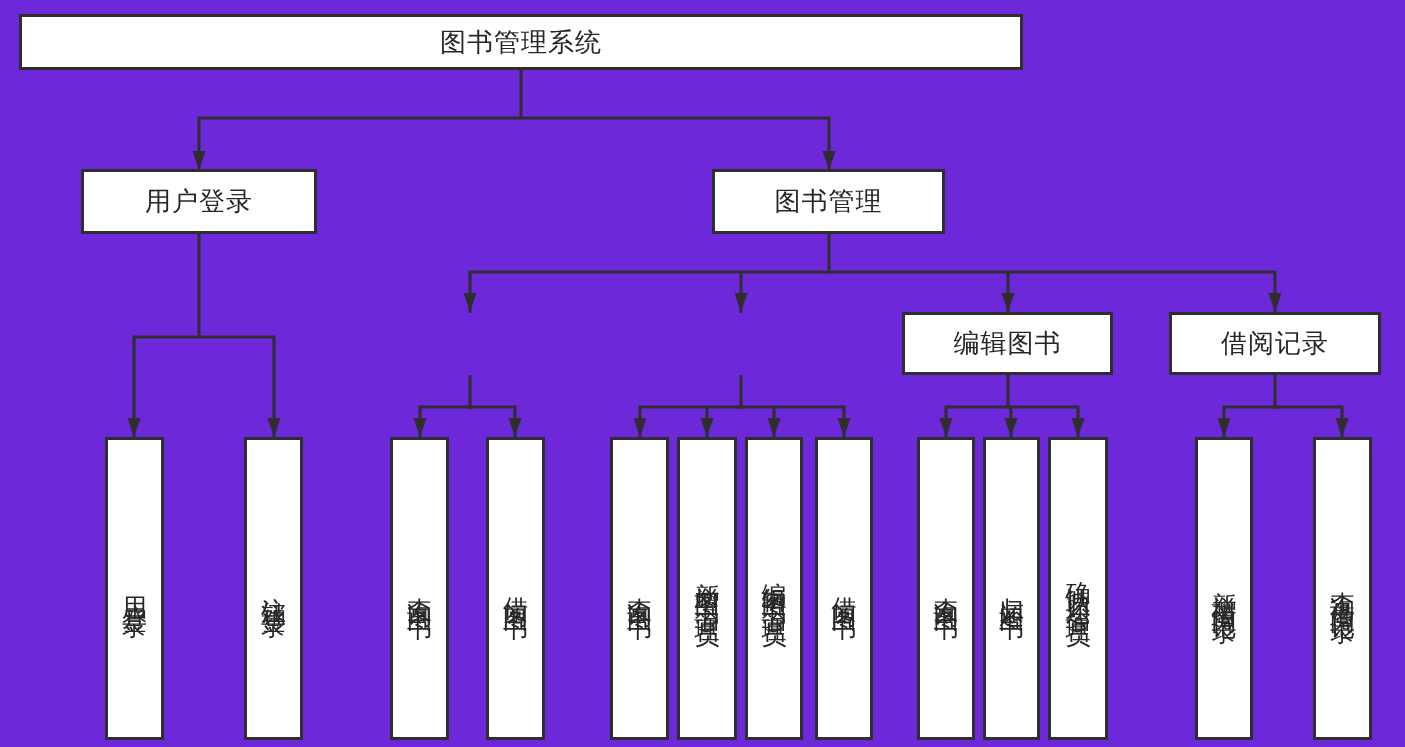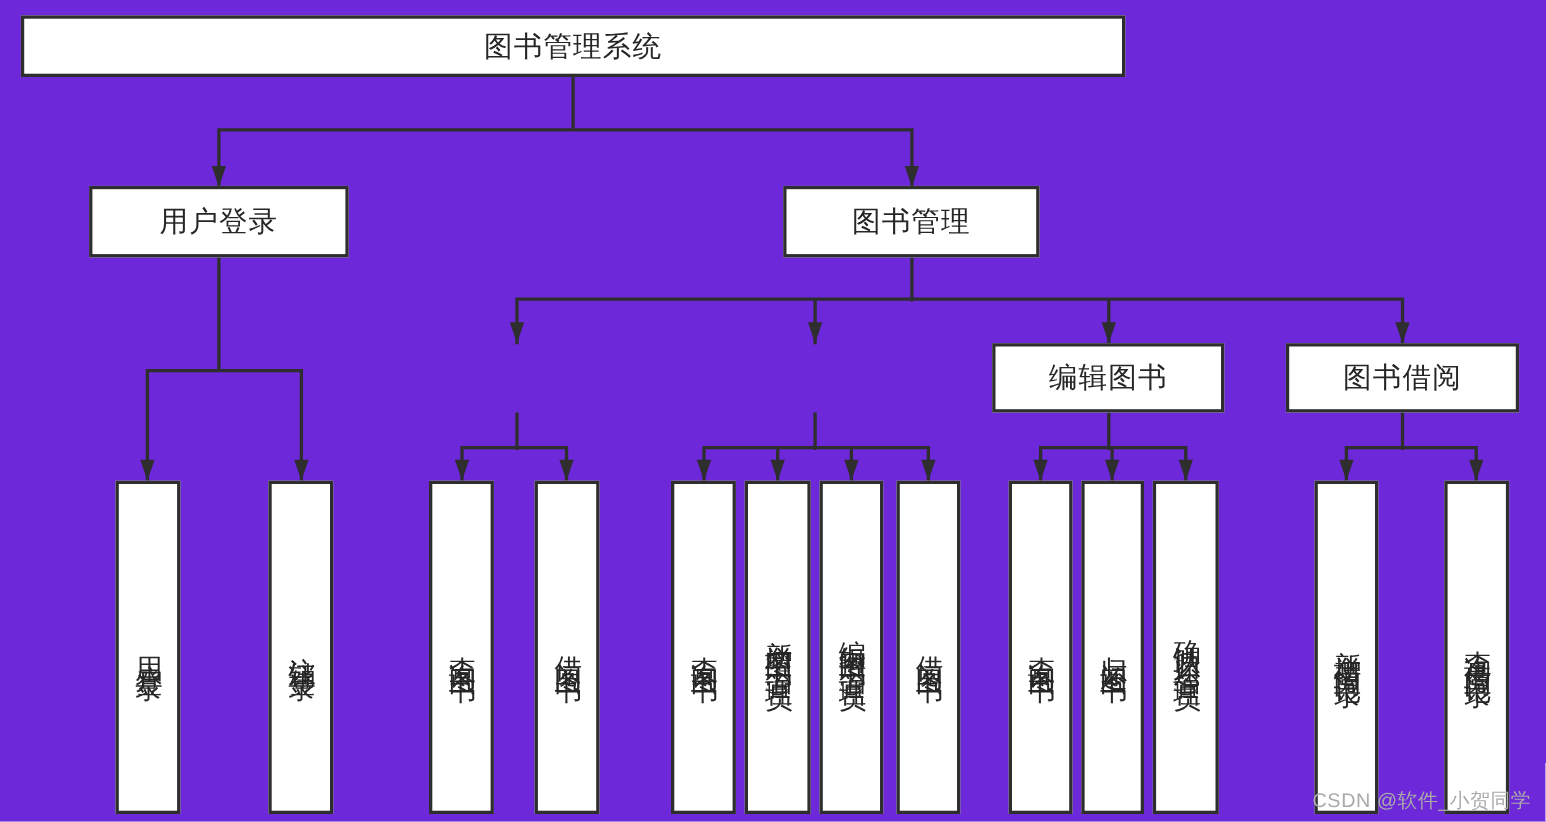--- a/index.html
+++ b/index.html
@@ -124,21 +124,21 @@
     <span class="htext">用户登录</span>
   </div>
   <div class="box n-book-mgmt">
     <span class="htext">图书管理</span>
   </div>
 
   <div class="box n-current-borrow">
     <span class="htext">编辑图书</span>
   </div>
   <div class="box n-borrow-records">
-    <span class="htext">图书借阅</span>
+    <span class="htext">借阅记录</span>
   </div>
 
   <div class="box tall n-login-v">
     <span class="vtext">用户登录</span>
   </div>
   <div class="box tall n-logout-v">
     <span class="vtext">注销登录</span>
   </div>
 
   <div class="box tall n-query-books-1">
@@ -171,15 +171,14 @@
     <span class="vtext">确认归还（管理员）</span>
   </div>
 
   <div class="box tall n-add-borrow-record">
     <span class="vtext">新增借阅记录</span>
   </div>
   <div class="box tall n-query-borrow-record">
     <span class="vtext">查询借阅记录</span>
   </div>
 
-  <div class="watermark">CSDN @软件_小贺同学</div>
 
 </div>
 
 </body></html>

